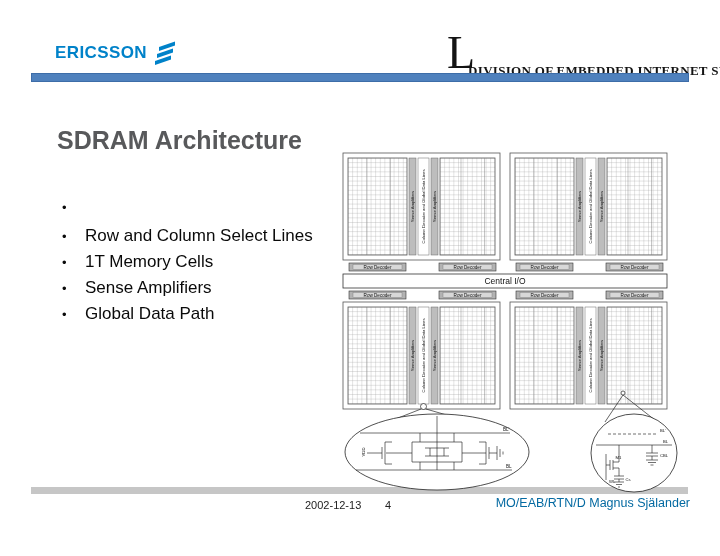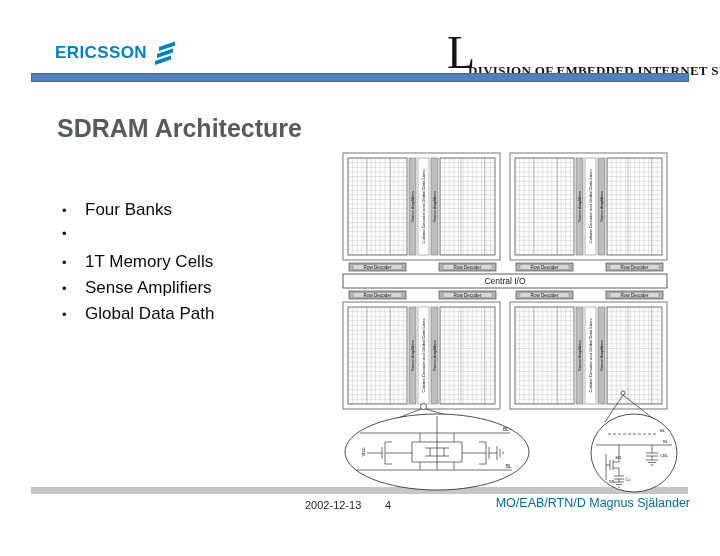--- a/index.html
+++ b/index.html
@@ -12,21 +12,21 @@
   .ericsson-text{font-size:17px;font-weight:bold;color:#0082c9;letter-spacing:.4px;}
   .uni{position:absolute;left:447px;top:32px;display:flex;color:#141414;
        font-family:"Liberation Serif",serif;}
   .uni-L{font-size:46px;line-height:.92;font-weight:400;}
   .uni-txt{padding-top:17px;margin-left:2px;}
   .uni-line1{font-size:11.5px;letter-spacing:.4px;white-space:nowrap;}
   .uni-line2{font-size:13px;letter-spacing:.3px;margin-left:-9px;margin-top:14px;white-space:nowrap;font-weight:bold;}
   .header-rule{position:absolute;left:31px;top:73px;width:658px;height:9px;
                background:#4f81bd;border:1px solid #3d6da8;box-sizing:border-box;}
   
-  .title{position:absolute;left:57px;top:114px;font-size:25px;font-weight:bold;color:#58595b;}
+  .title{position:absolute;left:57px;top:126px;font-size:25px;font-weight:bold;color:#58595b;}
   .bullets{position:absolute;left:62px;top:200px;list-style:none;margin:0;padding:0;}
   .bullets li{display:flex;align-items:baseline;height:26px;font-size:17px;color:#0a0a0a;}
   .bullets .mark{width:23px;font-size:13px;color:#0a0a0a;}
   
   .footer-rule{position:absolute;left:31px;top:487px;width:657px;height:7px;background:#c6c6c6;}
   .f-date{position:absolute;left:305px;top:499px;font-size:11px;color:#222;}
   .f-page{position:absolute;left:385px;top:499px;font-size:11px;color:#222;}
   .f-author{position:absolute;right:30px;top:496px;font-size:12.5px;color:#0369a1;}
   .watermark{position:absolute;right:8px;top:507px;font-size:22px;color:#d0d0d0;letter-spacing:1px;}
   
@@ -55,24 +55,24 @@
     </span>
   </div>
 
   <div class="header-rule"></div>
 
   <div class="title">SDRAM Architecture</div>
 
   <ul class="bullets">
     <li>
       <span class="mark">•</span>
-      <span>Four Banks</span>
       </li>
     <li>
       <span class="mark">•</span>
+      <span>Row and Column Select Lines</span>
       </li>
     <li>
       <span class="mark">•</span>
       <span>1T Memory Cells</span>
       </li>
     <li>
       <span class="mark">•</span>
       <span>Sense Amplifiers</span>
       </li>
     <li>

